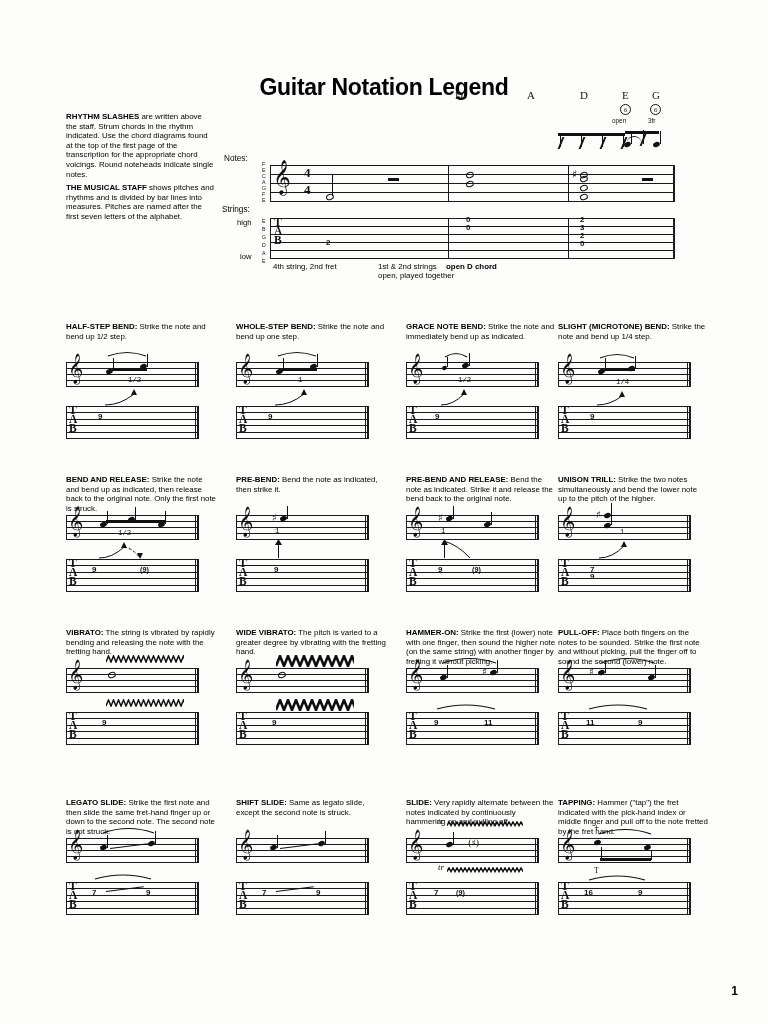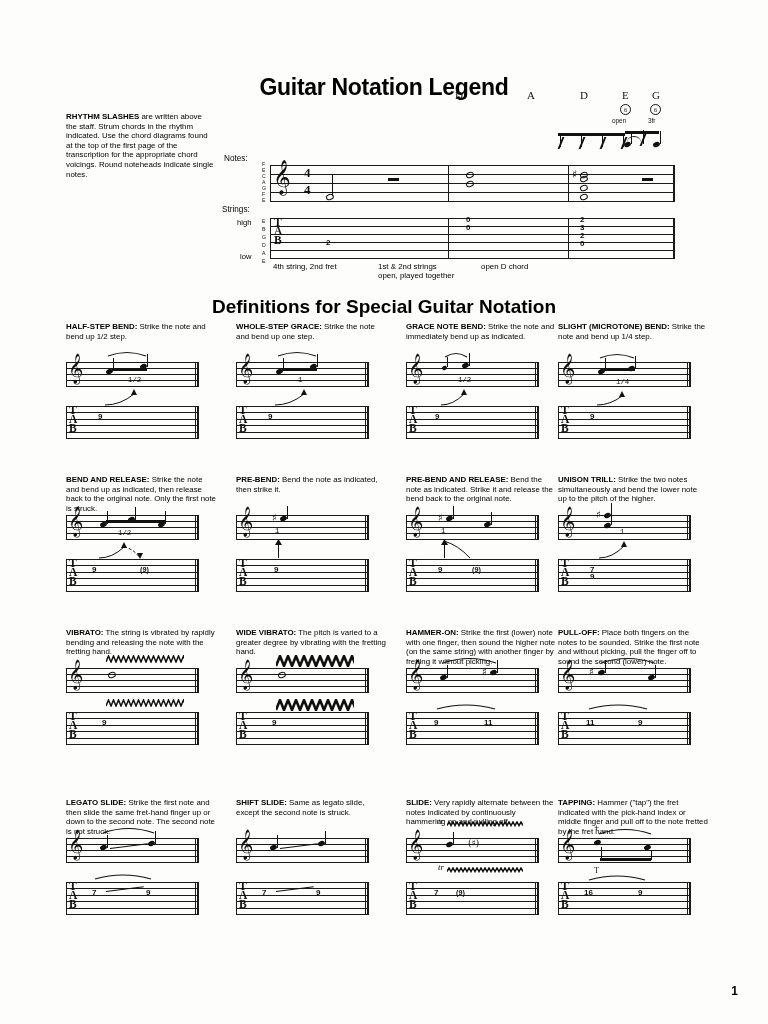--- a/index.html
+++ b/index.html
@@ -65,20 +65,23 @@
 </style>
 </head>
 <body>
 
 <div class="page">
 
   <div class="doc-title">Guitar Notation Legend</div>
 
   <div class="para" style="left:66px;top:112px;">
     <b>RHYTHM SLASHES</b><span> are written above the staff. Strum chords in the rhythm indicated. Use the chord diagrams found at the top of the first page of the transcription for the appropriate chord voicings. Round noteheads indicate single notes.</span>
+  </div>
+  <div class="para" style="left:66px;top:183px;">
+    <b>THE MUSICAL STAFF</b><span> shows pitches and rhythms and is divided by bar lines into measures. Pitches are named after the first seven letters of the alphabet.</span>
   </div>
 
   <div>
 
     <div class="chordsym" style="left:455px;top:89px;">D</div>
     <div class="chordsym" style="left:527px;top:89px;">A</div>
     <div class="chordsym" style="left:580px;top:89px;">D</div>
 
     <div class="chordsym" style="left:622px;top:89px;">E</div>
     <div class="chordsym" style="left:652px;top:89px;">G</div>
@@ -184,24 +187,23 @@
       <div class="tabnum" style="left:196px;top:5px;">0</div>
       <div class="tabnum" style="left:310px;top:-3px;">2</div>
       <div class="tabnum" style="left:310px;top:5px;">3</div>
       <div class="tabnum" style="left:310px;top:13px;">2</div>
       <div class="tabnum" style="left:310px;top:21px;">0</div>
     </div>
 
     <div class="caption" style="left:273px;top:262px;">4th string, 2nd fret</div>
     <div class="caption" style="left:378px;top:262px;white-space:pre-line;">1st &amp; 2nd strings
 open, played together</div>
-    <div class="caption" style="left:481px;top:262px;">open D chord</div>
+    <div class="caption" style="left:446px;top:262px;font-weight:bold;">open D chord</div>
   </div>
 
-  <div class="sec-title" style="top:296px;">Definitions for Special Guitar Notation</div>
 
   <div id="defgrid">
       <div class="blocktitle" style="left:66px;top:322px;"><b>HALF-STEP BEND:</b><span> Strike the note and bend up 1/2 step.</span></div>
       <div>
         <div class="staff" style="left:66px;top:362px;width:133px;height:24px;">
           <div class="sline" style="top:0px;"></div>
           <div class="sline" style="top:6px;"></div>
           <div class="sline" style="top:12px;"></div>
           <div class="sline" style="top:18px;"></div>
           <div class="sline" style="top:24px;"></div>
@@ -234,21 +236,21 @@
             <div>B</div>
           </div>
           <div class="tabnum" style="left:32px;top:6px;">9</div>
         </div>
         <svg width="36" height="22" style="position:absolute;left:104px;top:389px;overflow:visible;">
           <path d="M1 16 Q 16.5 16 30 5" stroke="#111" stroke-width="1" fill="none"></path>
           <path d="M27 6 L33 6 L30 0 Z" fill="#111"></path>
         </svg>
         <div class="bendlabel" style="left:128px;top:376px;">1/2</div>
       </div>
-      <div class="blocktitle" style="left:236px;top:322px;"><b>WHOLE-STEP GRACE:</b><span> Strike the note and bend up one step.</span></div>
+      <div class="blocktitle" style="left:236px;top:322px;"><b>WHOLE-STEP BEND:</b><span> Strike the note and bend up one step.</span></div>
       <div>
         <div class="staff" style="left:236px;top:362px;width:133px;height:24px;">
           <div class="sline" style="top:0px;"></div>
           <div class="sline" style="top:6px;"></div>
           <div class="sline" style="top:12px;"></div>
           <div class="sline" style="top:18px;"></div>
           <div class="sline" style="top:24px;"></div>
           <div class="bar-end" style="left:0;height:25px;"></div>
           <div class="bar-end" style="right:3px;height:25px;"></div>
           <div class="bar-end thick" style="right:0;height:25px;"></div>

